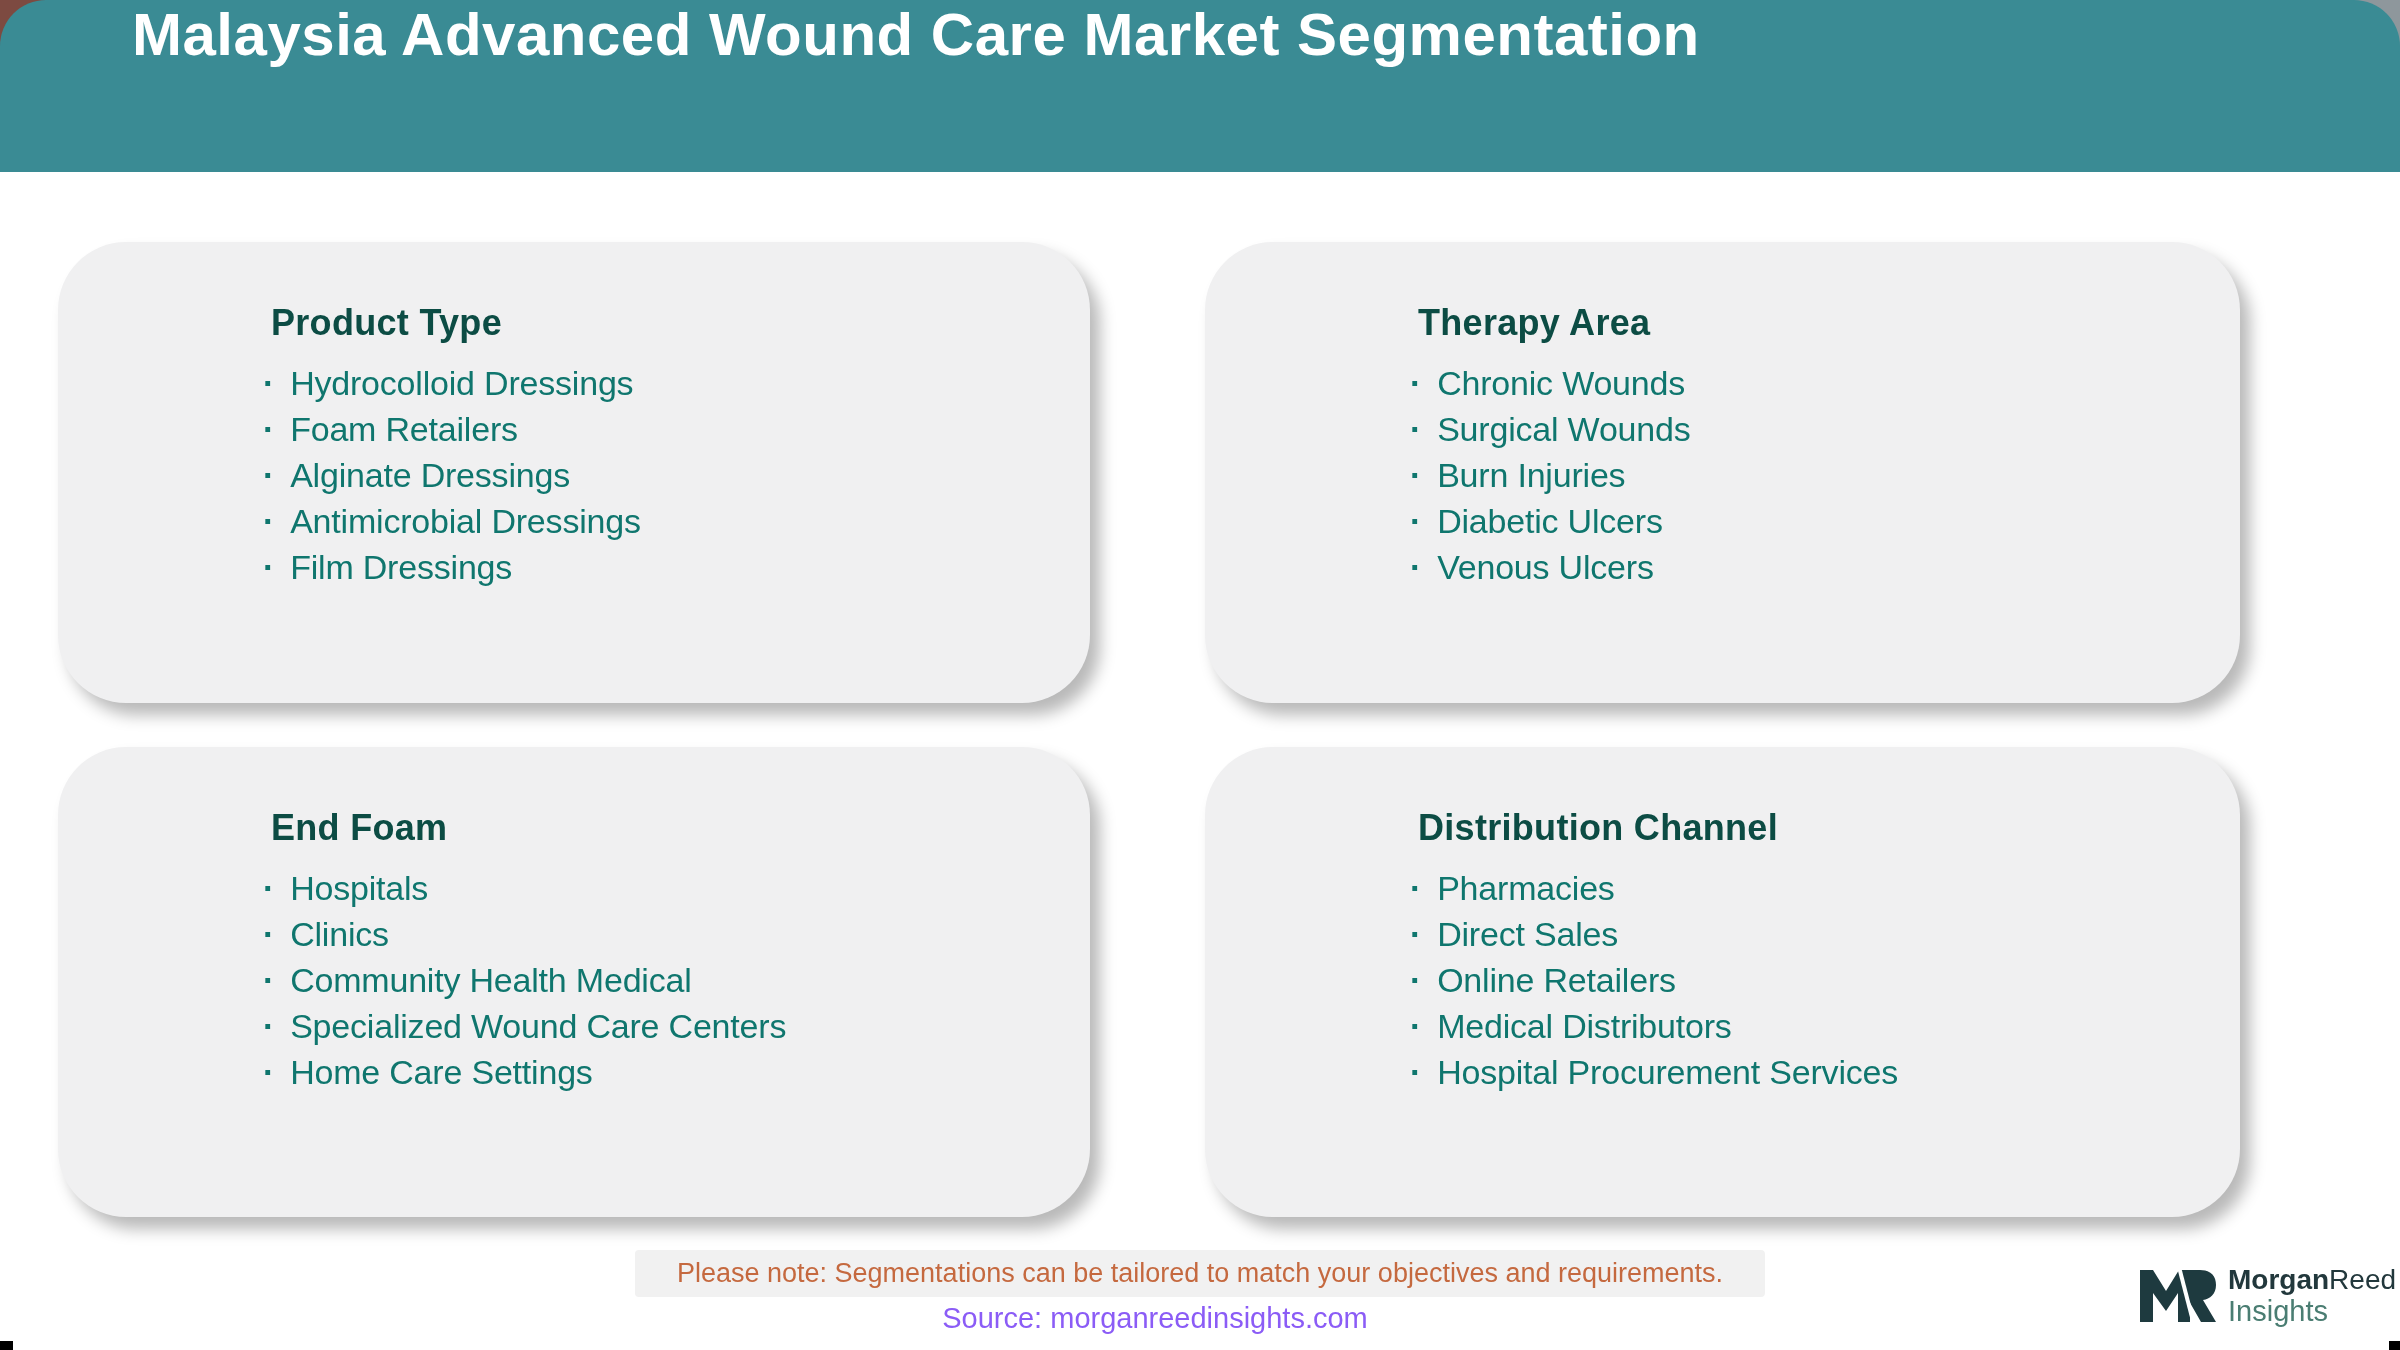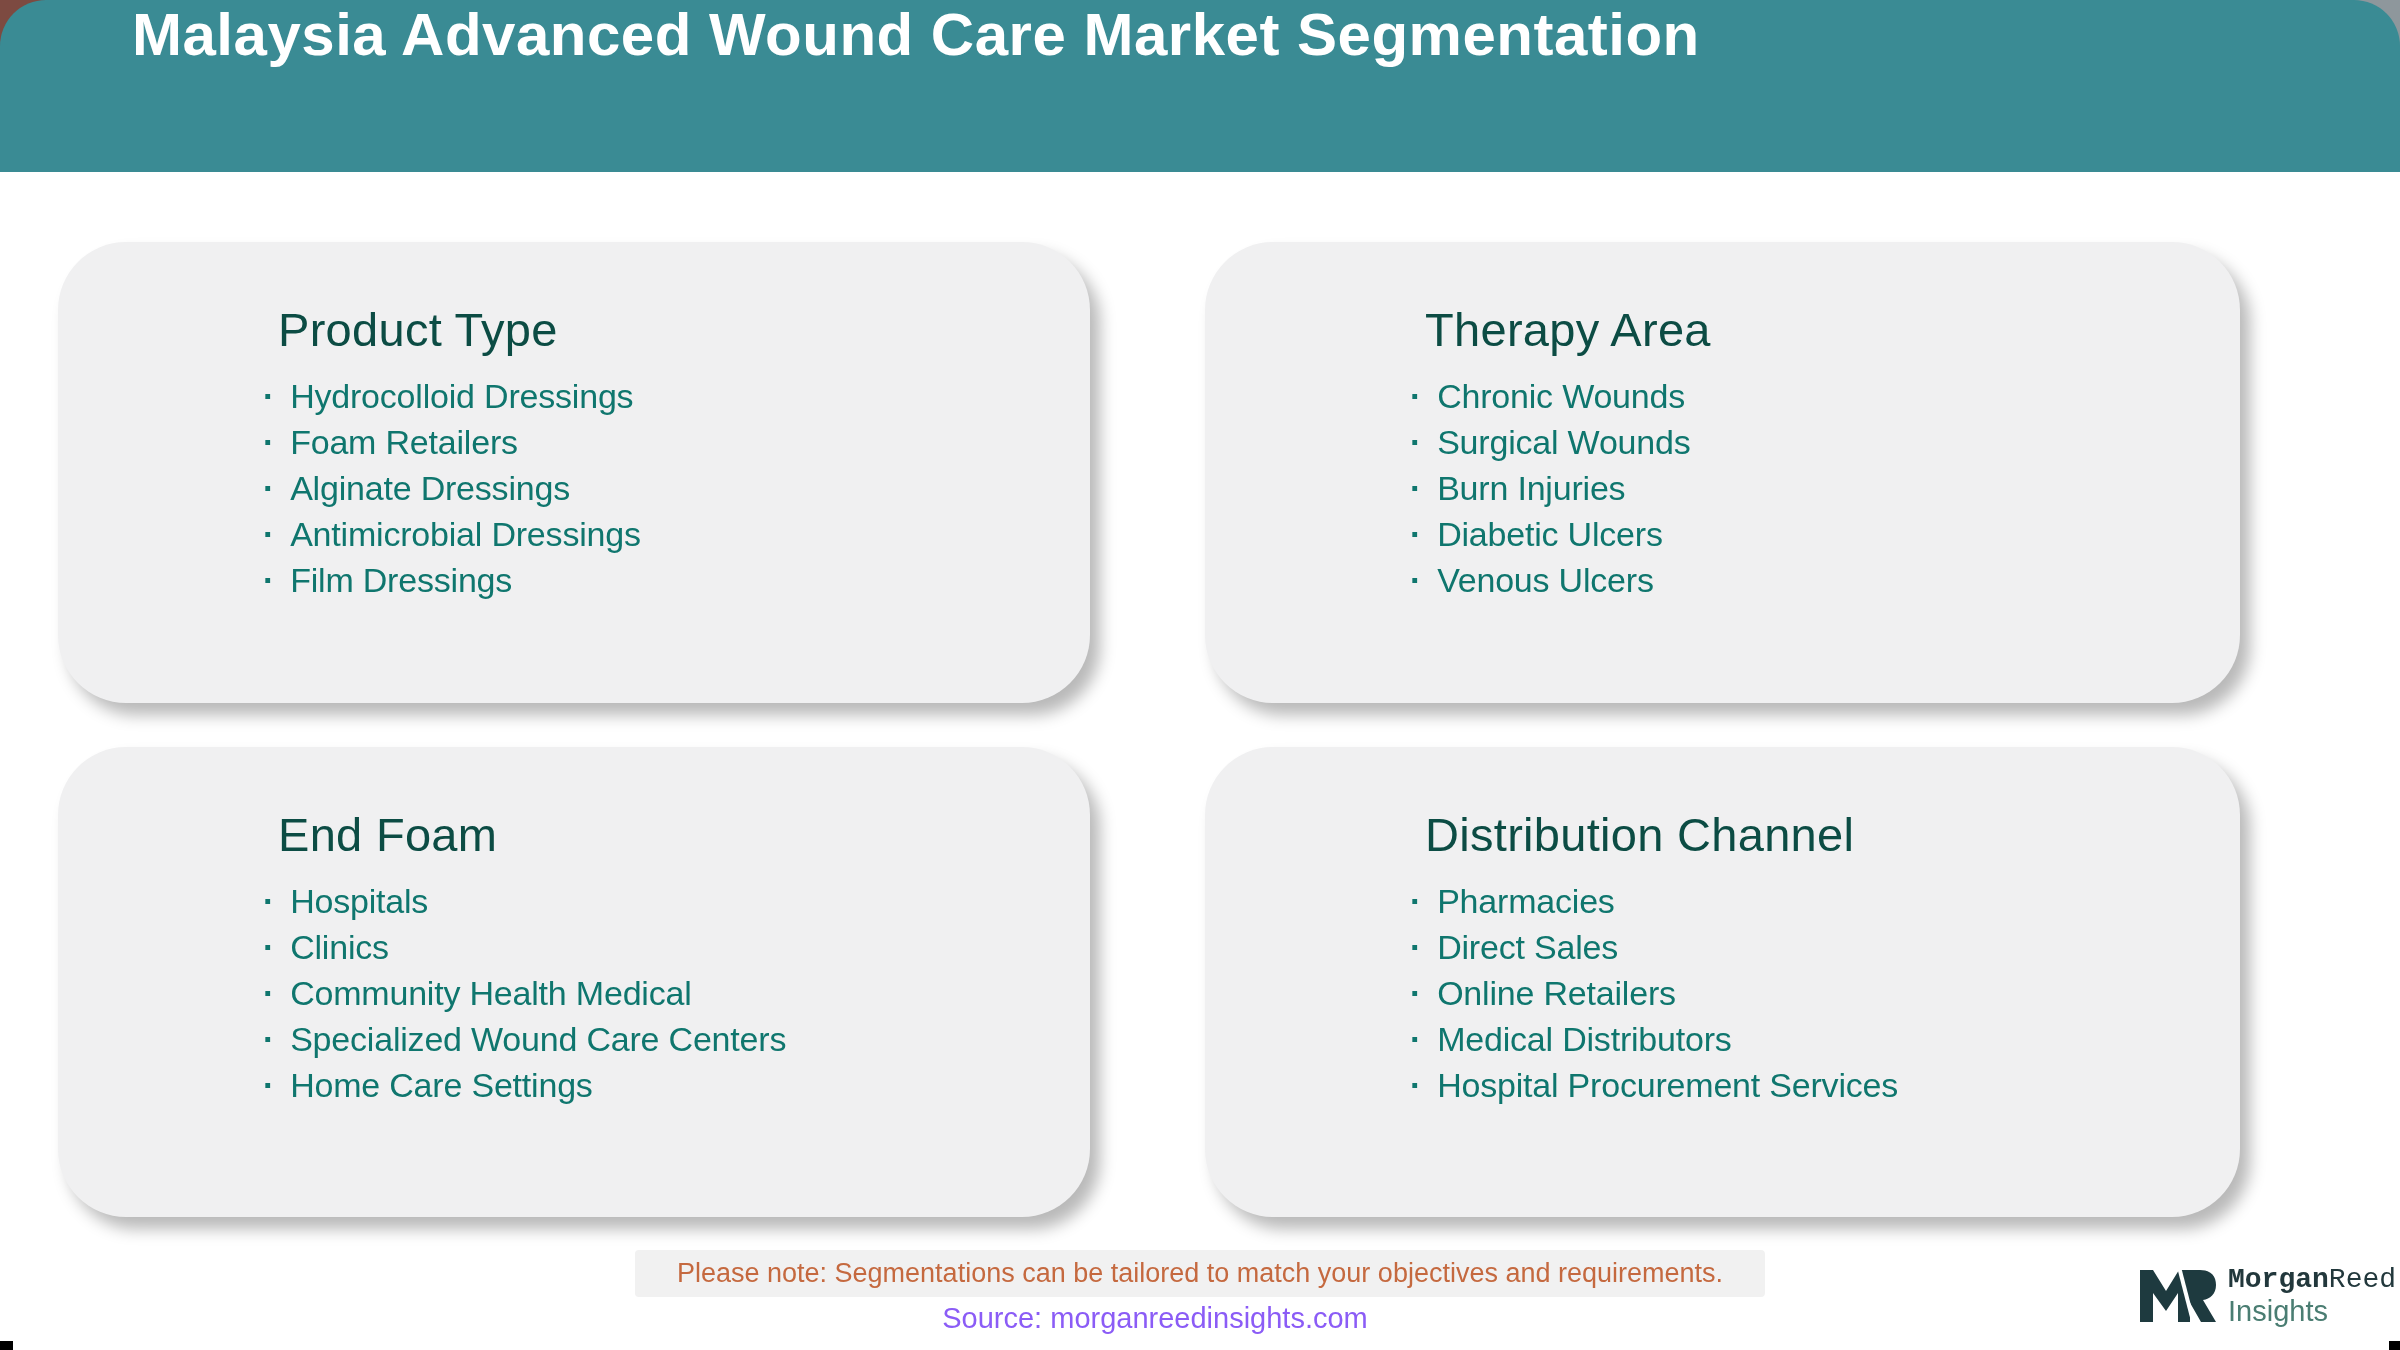--- a/index.html
+++ b/index.html
@@ -32,21 +32,21 @@
     grid-template-columns:1032px 1035px;
     grid-template-rows:461px 470px;
     column-gap:115px; row-gap:44px;
   }
   .card {
     background:#f0f0f1; border-radius:68px;
     box-shadow:10px 12px 16px rgba(0,0,0,0.28);
     box-sizing:border-box; padding:60px 36px 0 205px;
   }
   .card h2 {
-    margin:0 0 16px 15px; font-size:47px; font-weight:normal;
+    margin:0 0 16px 8px; font-size:36px; font-weight:bold;
     color:#0c4c44; letter-spacing:0.3px; white-space:nowrap;
   }
   .card ul {
     list-style:none; margin:0; padding:0;
     font-size:34px; color:#0f766e; line-height:46px; letter-spacing:-0.2px;
   }
   .card li { white-space:nowrap; }
   .card li::before { content:"\00B7"; font-weight:bold; margin-right:16px; }
 
   
@@ -61,21 +61,21 @@
   .source {
     position:absolute; top:1302px; left:0; width:2310px; z-index:2;
     text-align:center; font-size:29px; color:#8b5cf6;
   }
 
   
   .logo { position:absolute; left:2140px; top:1266px; z-index:3; display:flex; align-items:center; gap:12px; }
   .logo-mark { width:76px; height:52px; }
   .logo-text { display:flex; flex-direction:column; justify-content:center; }
   .logo-name {
-    font-family:Liberation Mono, monospace; font-size:28px; line-height:28px;
+    font-family:Liberation Sans, sans-serif; font-size:28px; line-height:28px;
     color:#22383c; white-space:nowrap;
   }
   .logo-name .b { font-weight:bold; }
   .logo-sub {
     font-family:Liberation Sans, sans-serif; font-size:29px; line-height:29px;
     margin-top:3px; color:#4a7d72;
   }
 
   
   .mark-bl { position:absolute; left:0; bottom:0; width:13px; height:9px; background:#000; z-index:4; }

